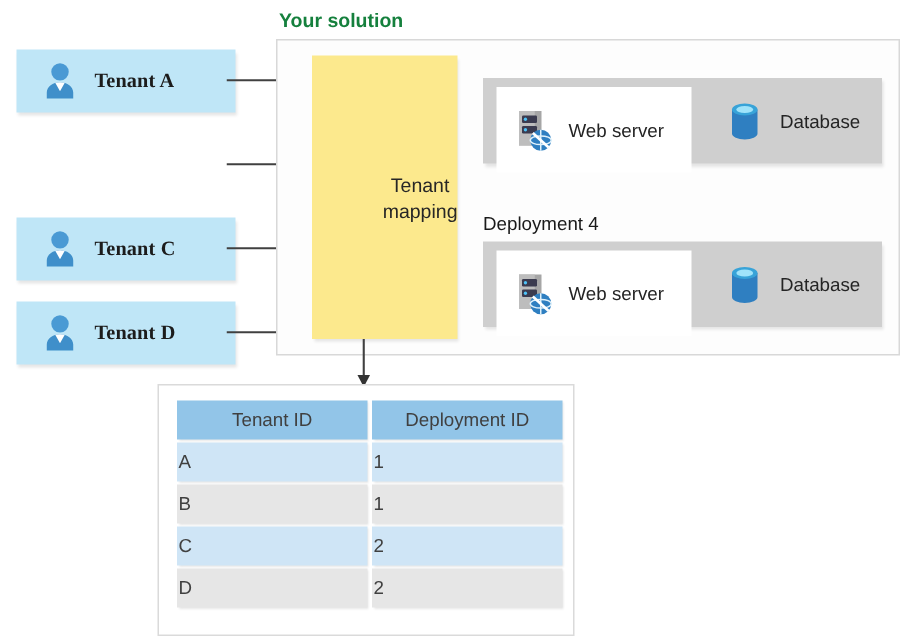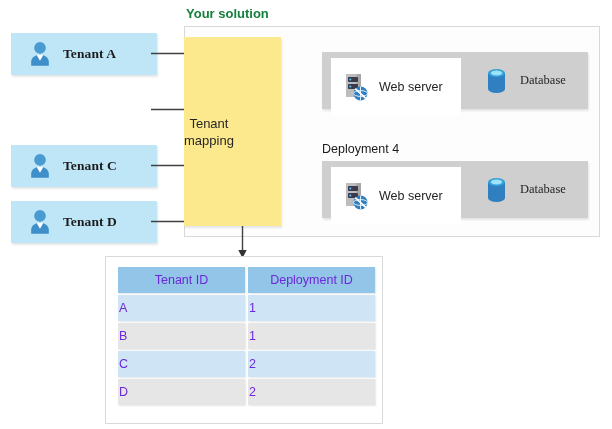--- a/index.html
+++ b/index.html
@@ -77,29 +77,29 @@
     width: 416px;
     height: 211px;
     background: #fdfdfd;
     border: 1px solid #d8d8d8;
     box-sizing: border-box;
   }
 
   
   #tenant-mapping {
     position: absolute;
-    left: 184px;
+    left: 208px;
     top: 37px;
     width: 97px;
     height: 189px;
     background: #fce98d;
     box-shadow: 1px 2px 2px rgba(0,0,0,0.10);
     display: flex;
     align-items: center;
-    justify-content: flex-start;
+    justify-content: flex-end;
   }
   #tenant-mapping .mapping-label {
     font-size: 13px;
     color: #262626;
     text-align: center;
     line-height: 17px;
   }
 
   
   .deployment-title {
@@ -125,21 +125,20 @@
     display: flex;
     align-items: center;
   }
   .resource-plain {
     position: absolute;
     left: 150px;
     top: 6px;
     height: 45px;
     display: flex;
     align-items: center;
-    font-family: Liberation Serif, serif;
   }
   .res-icon {
     width: 30px;
     height: 32px;
     margin-left: 10px;
     margin-right: 8px;
     flex: 0 0 auto;
   }
   .res-label {
     font-size: 12.5px;
@@ -162,21 +161,21 @@
     left: 9px;
     top: 8px;
     border-collapse: separate;
     border-spacing: 3px 2px;
   }
   #map-table th, #map-table td {
     width: 125px;
     height: 24px;
     font-size: 12.5px;
     font-weight: normal;
-    color: #6d28d9;
+    color: #404040;
     box-shadow: 1px 1px 1.5px rgba(0,0,0,0.10);
     margin-left: 19px;
   }
   #map-table th {
     background: #92c5e8;
   }
   #map-table td.odd {
     background: #cfe5f6;
   }
   #map-table td.even {

